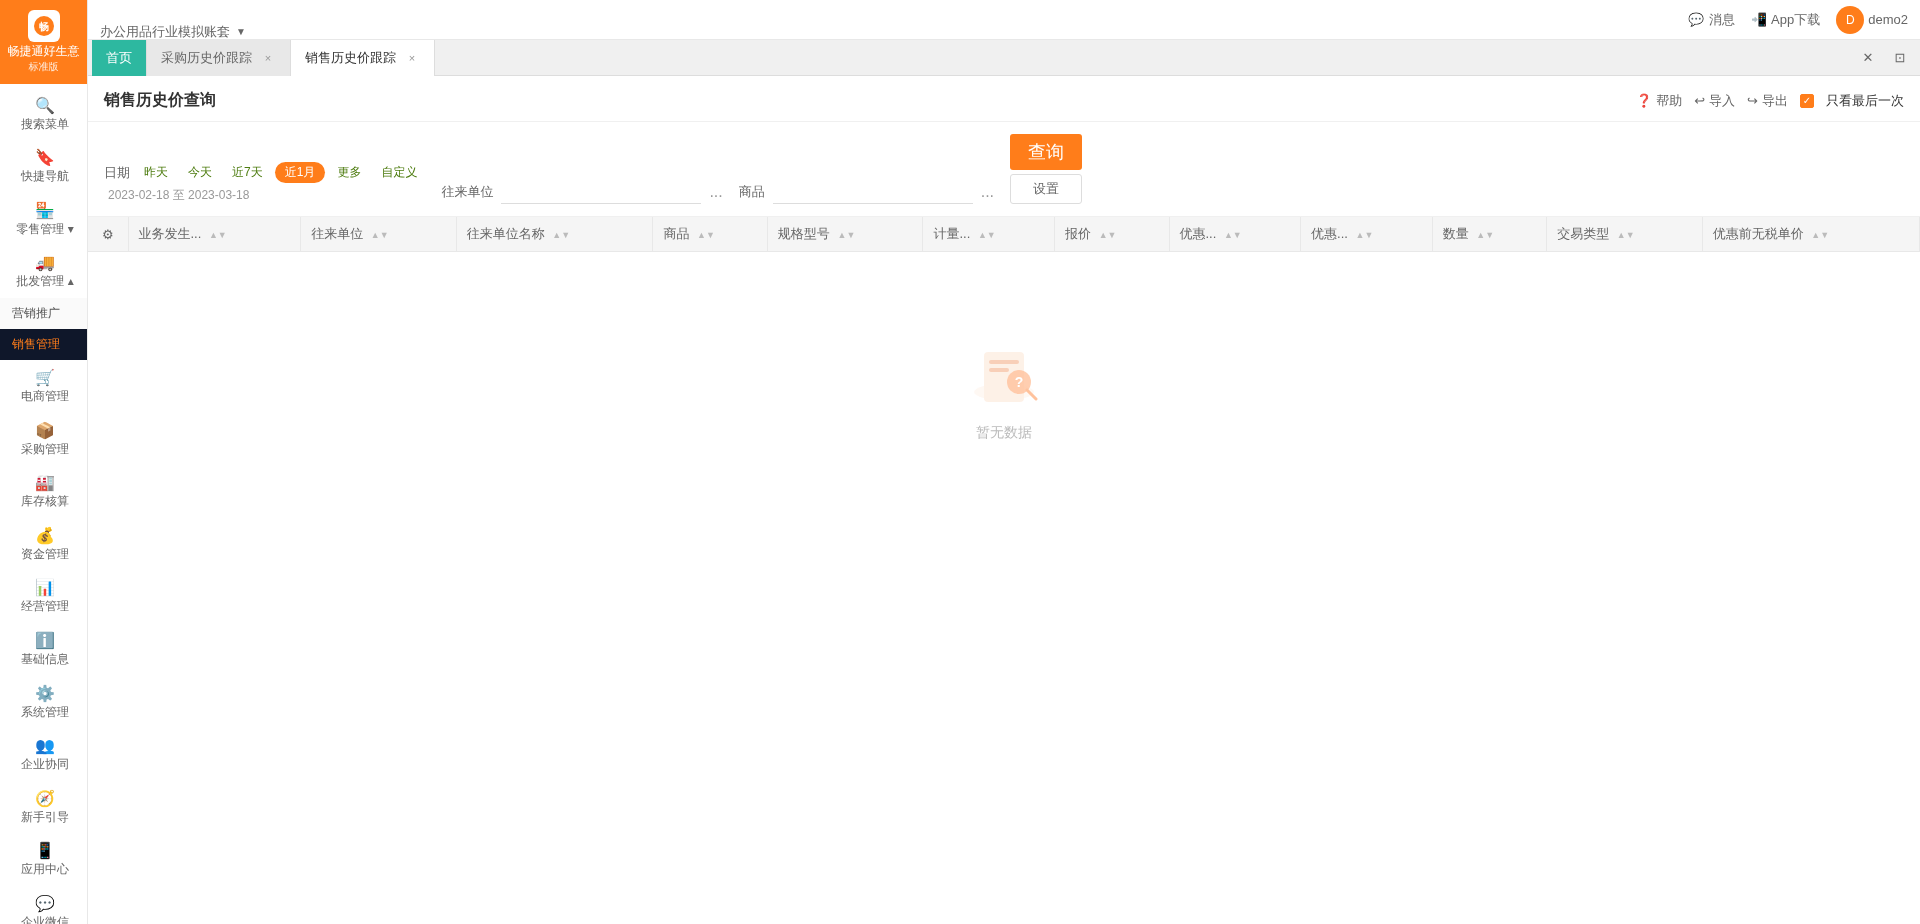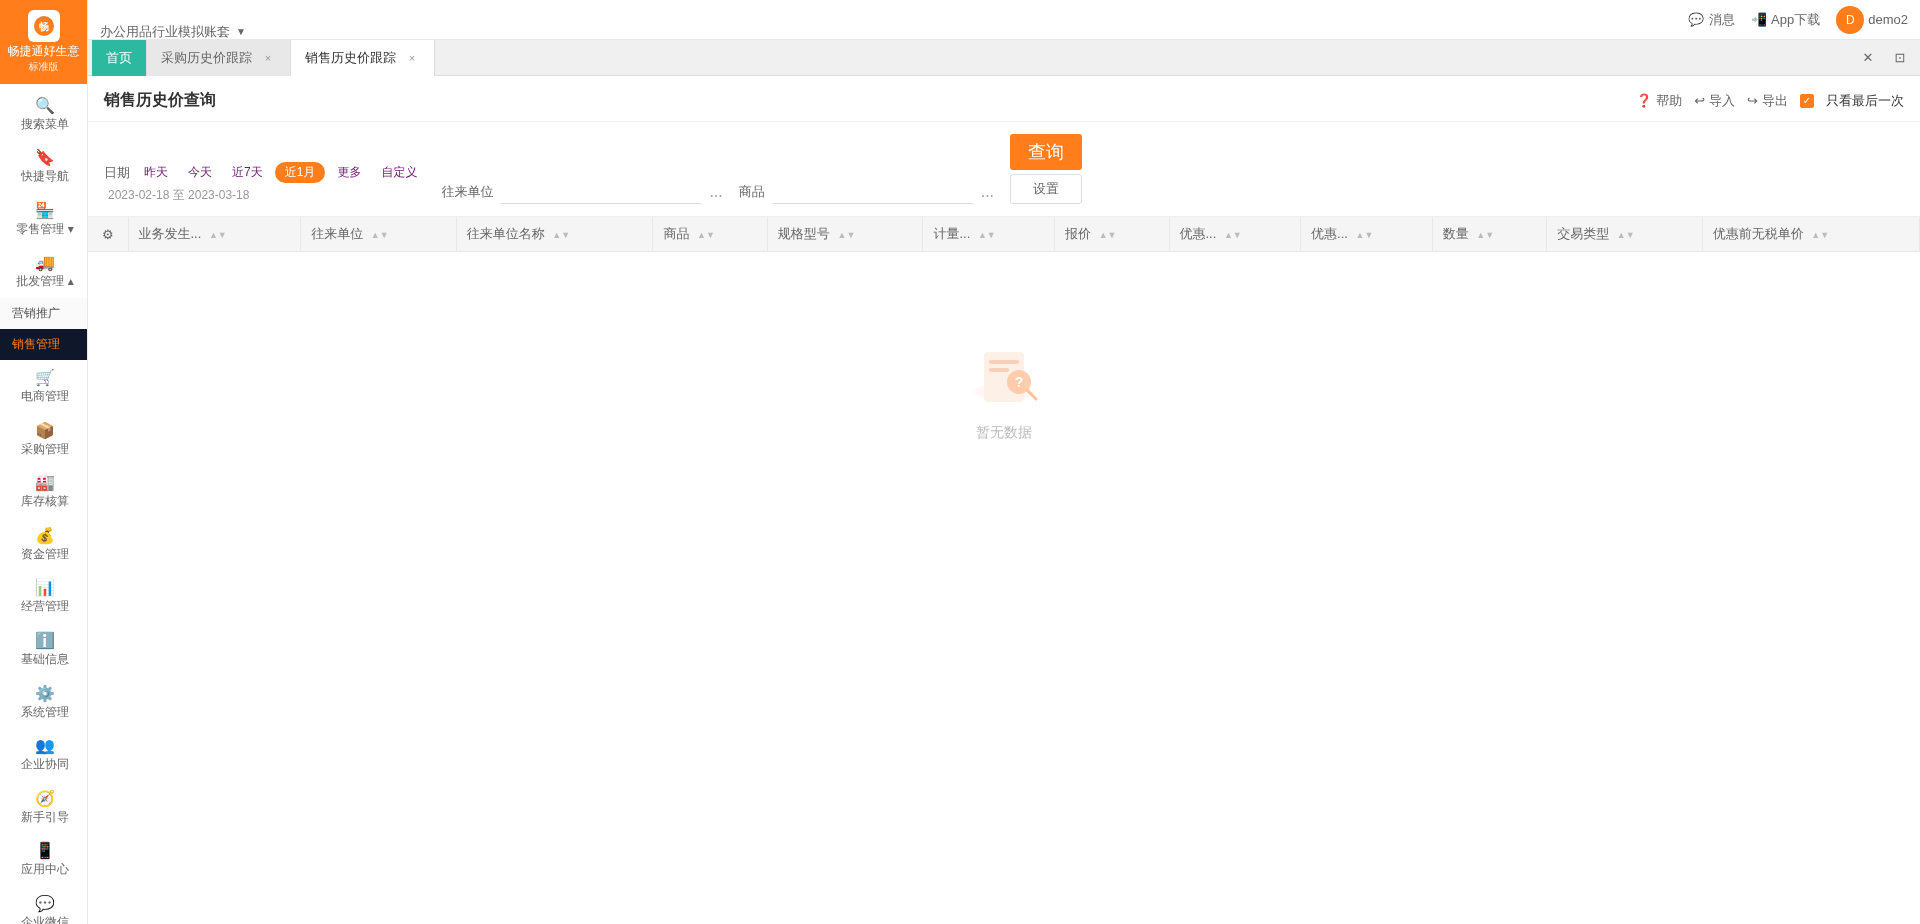--- a/index.html
+++ b/index.html
@@ -263,21 +263,21 @@
     }
     .date-buttons {
       display: flex;
       align-items: center;
       gap: 4px;
     }
     .date-btn {
       padding: 2px 8px;
       font-size: 12px;
       cursor: pointer;
-      color: #701a75;
+      color: #4d7c0f;
       border: none;
       background: none;
       border-radius: 3px;
     }
     .date-btn.active {
       background: #ff7d1a;
       color: #fff;
       border-radius: 12px;
       padding: 2px 10px;
     }

